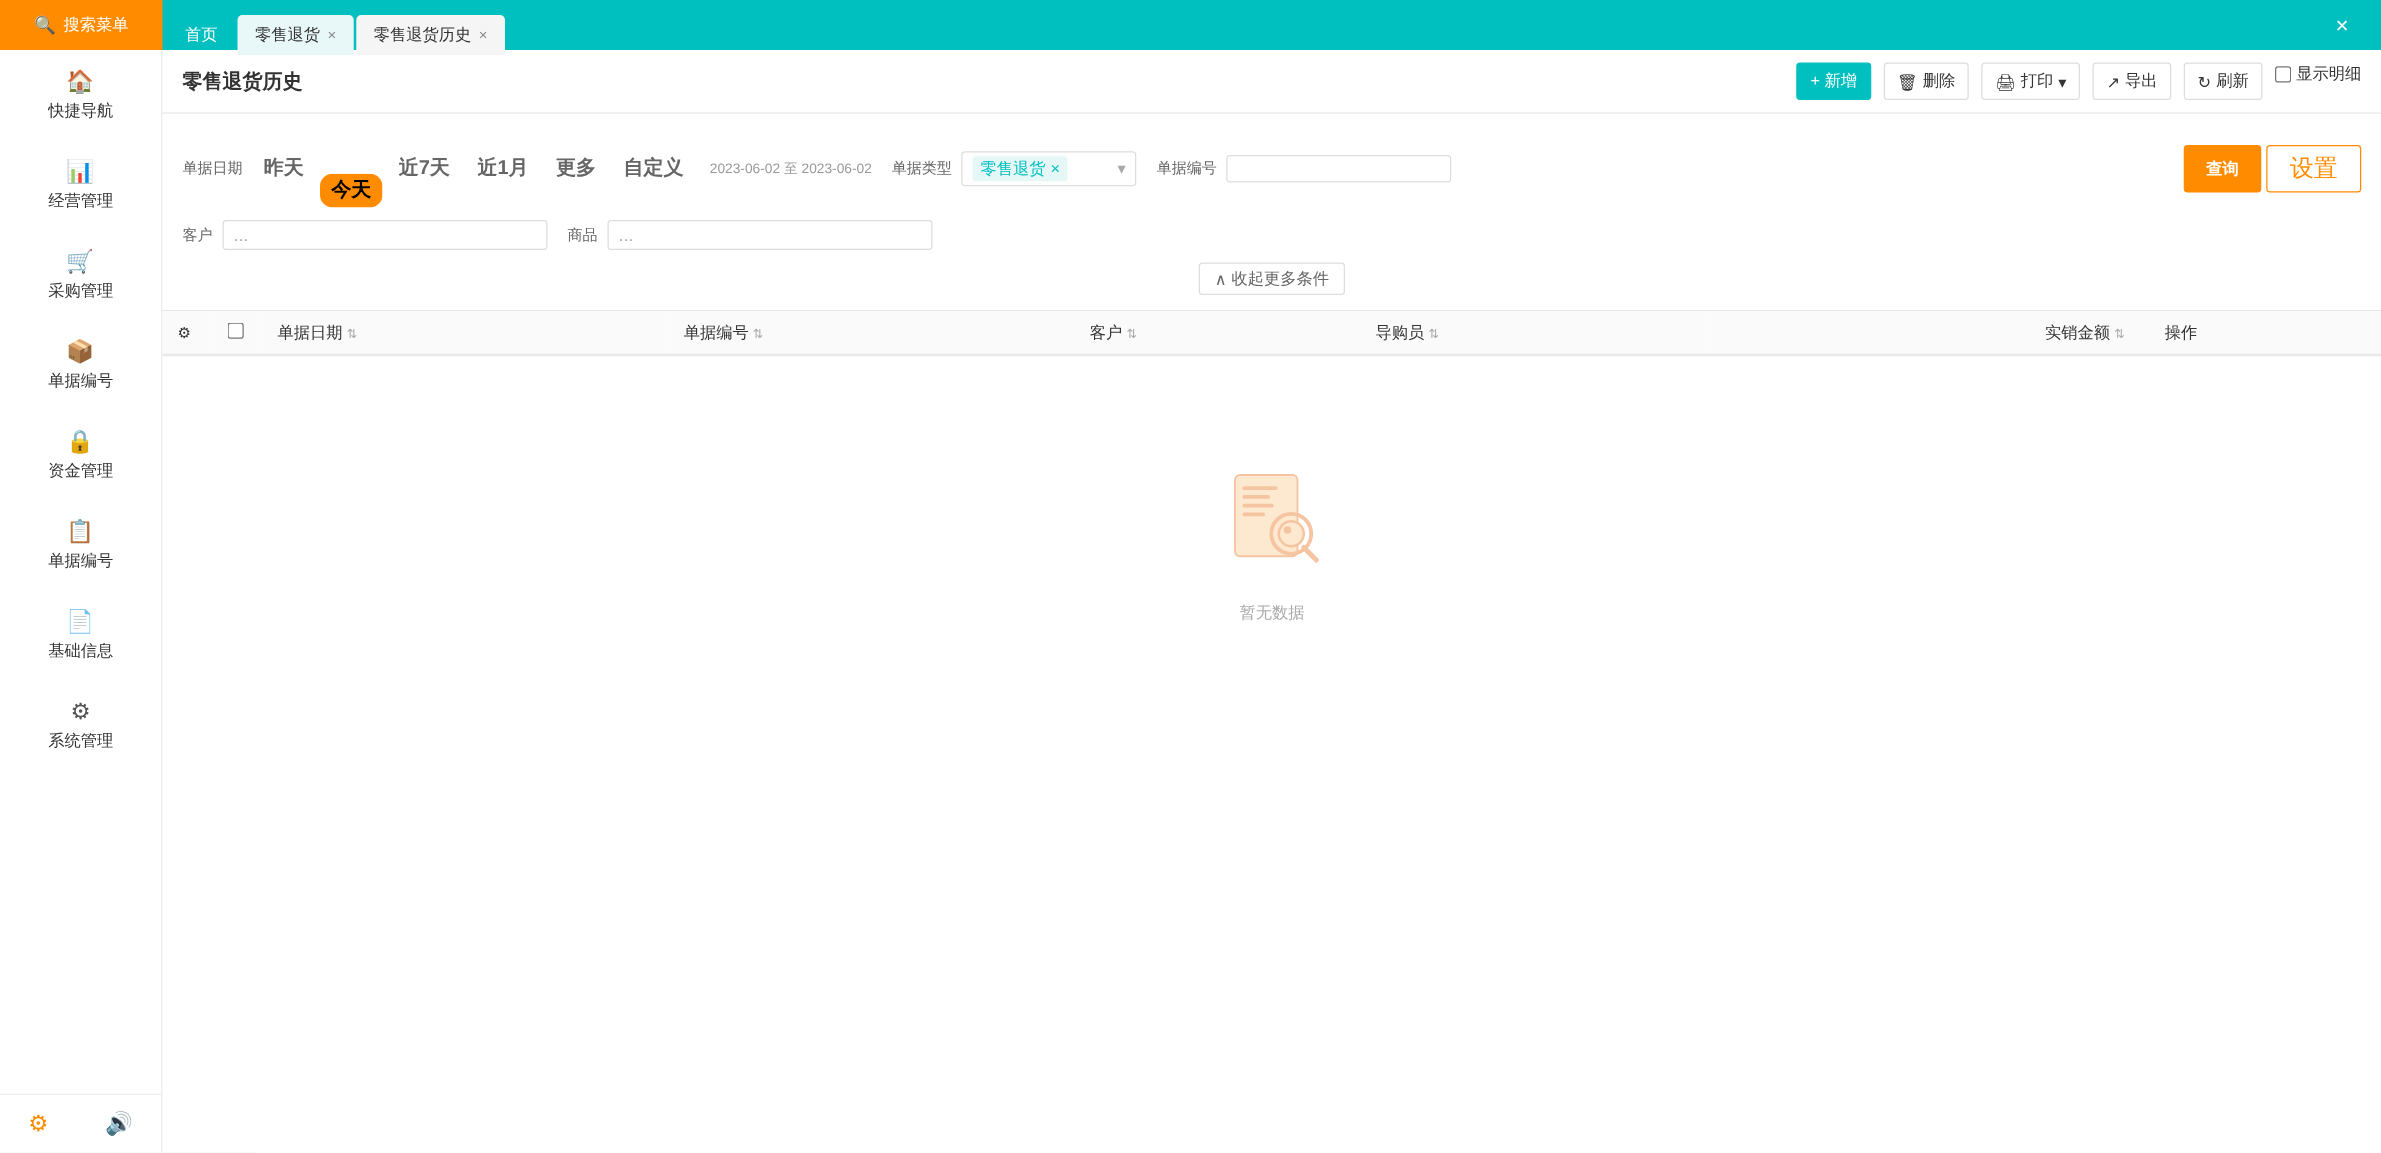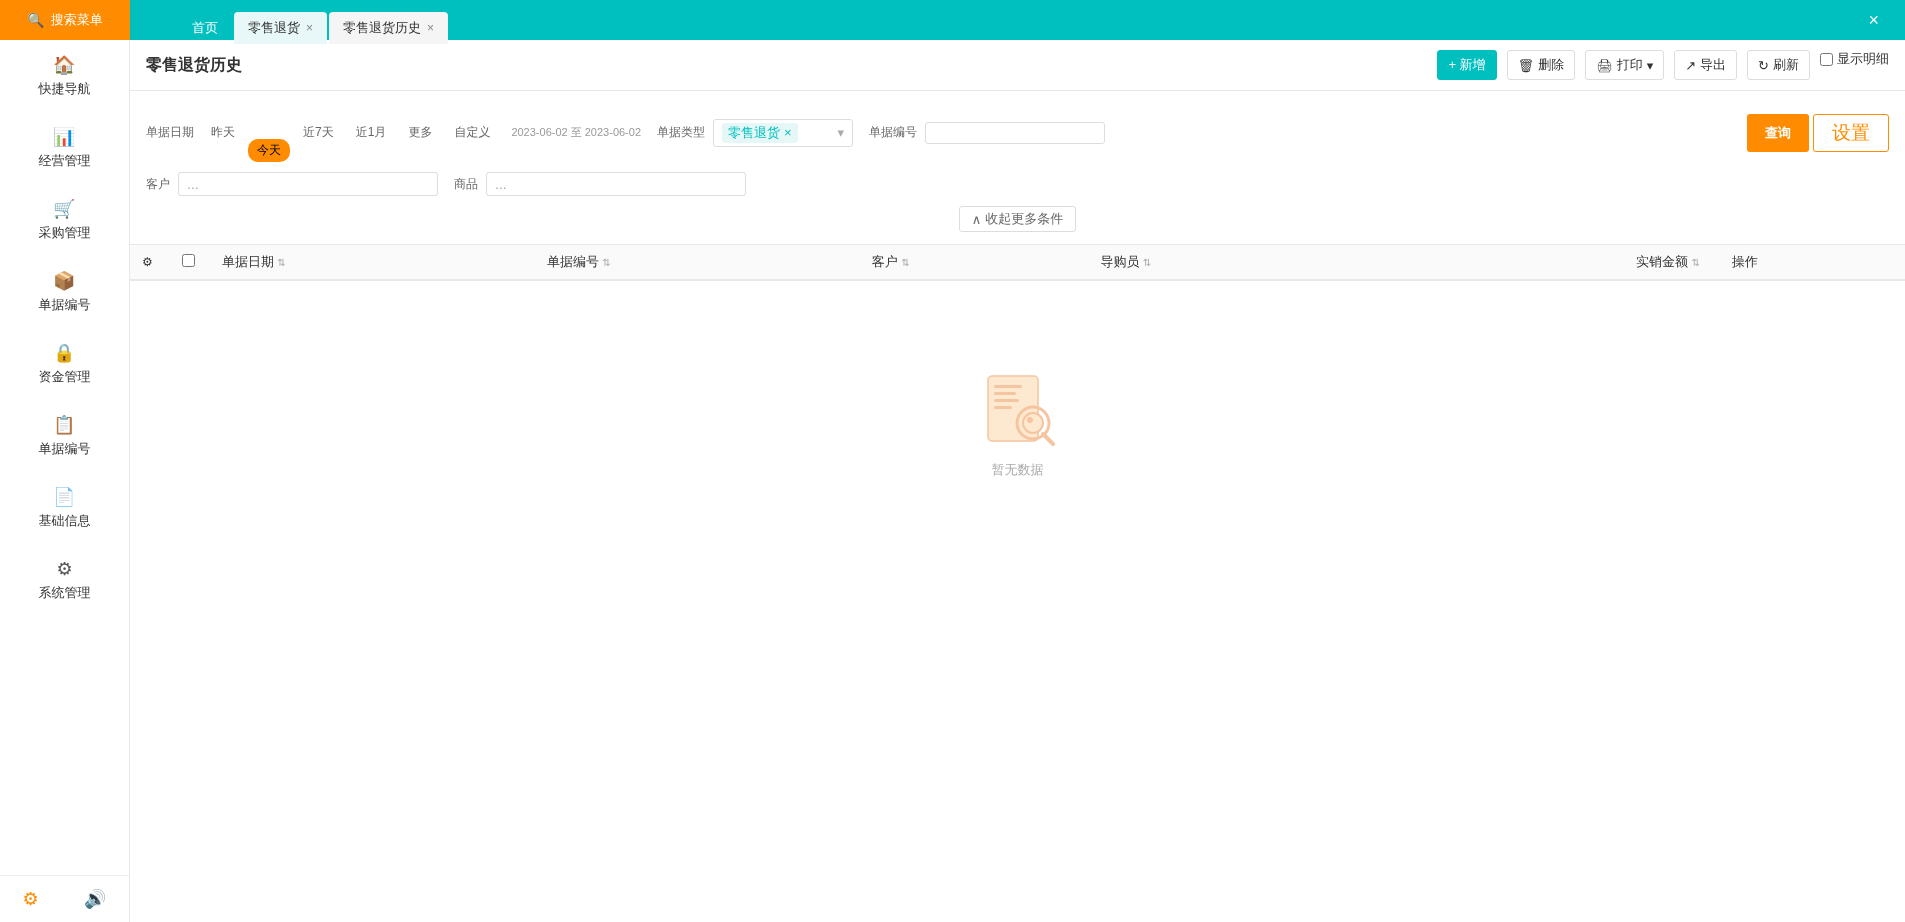--- a/index.html
+++ b/index.html
@@ -6,21 +6,21 @@
     body { display: flex; flex-direction: column; height: 922px; width: 1905px; overflow: hidden; background: #f5f5f5; }
 
     
     .top-bar {
       display: flex; align-items: center; background: #00bfbf; height: 40px; flex-shrink: 0;
     }
     .top-bar-left {
       background: #ff8c00; width: 130px; height: 40px; display: flex; align-items: center; justify-content: center; color: white; font-size: 13px; gap: 6px; flex-shrink: 0;
     }
     .top-bar-left .search-icon { font-size: 14px; }
-    .tabs-area { display: flex; align-items: flex-end; flex: 1; height: 40px; padding-left: 4px; margin-left: 44px; }
+    .tabs-area { display: flex; align-items: flex-end; flex: 1; height: 40px; padding-left: 4px; }
     .tab {
       display: flex; align-items: center; height: 32px; padding: 0 14px; background: #e8f7f7; border-radius: 4px 4px 0 0; margin-right: 2px; cursor: pointer; font-size: 13px; color: #333; gap: 6px; position: relative; top: 4px;
     }
     .tab.active { background: #f5f5f5; color: #333; }
     .tab .close-icon { color: #888; font-size: 12px; cursor: pointer; }
     .tab-home { background: transparent; color: white; }
     .top-bar-right { margin-left: auto; display: flex; align-items: center; padding-right: 16px; }
     .close-btn { color: white; font-size: 18px; cursor: pointer; padding: 0 10px; }
 
     
@@ -54,21 +54,21 @@
 
     
     .filter-area {
       background: white; padding: 12px 16px; border-bottom: 1px solid #e8e8e8; flex-shrink: 0;
     }
     .filter-row { display: flex; align-items: center; gap: 16px; margin-bottom: 10px; flex-wrap: wrap; }
     .filter-item { display: flex; align-items: center; gap: 8px; }
     .filter-label { color: #666; font-size: 12px; white-space: nowrap; }
     .date-filters { display: flex; align-items: center; gap: 4px; }
     .date-btn {
-      padding: 2px 8px; border-radius: 3px; cursor: pointer; font-size: 12px; color: #666; border: 1px solid transparent;
+      padding: 2px 8px; border-radius: 3px; cursor: pointer; font-size: 16px; color: #666; border: 1px solid transparent; font-weight: bold;
     }
     .date-btn.active { background: #ff8c00; color: #000000; border-radius: 10px; padding: 2px 8px; margin-top: 36px; }
     .date-range { font-size: 11px; color: #999; margin-left: 4px; }
     .select-input {
       display: flex; align-items: center; border: 1px solid #ddd; border-radius: 3px; padding: 3px 8px; min-width: 140px; cursor: pointer; background: white; gap: 4px; font-size: 12px;
     }
     .select-input .chevron { margin-left: auto; color: #aaa; }
     .tag-item { background: #e6f7f7; color: #00bfbf; border-radius: 3px; padding: 1px 6px; display: flex; align-items: center; gap: 4px; font-size: 12px; }
     .tag-item .tag-close { cursor: pointer; color: #00bfbf; }
     .text-input {
@@ -84,21 +84,21 @@
     .table-wrapper { flex: 1; overflow: auto; background: white; margin: 0; }
     .data-table { width: 100%; border-collapse: collapse; }
     .data-table th {
       background: #fafafa; padding: 8px 12px; text-align: left; font-weight: normal; color: #333; border-bottom: 1px solid #e8e8e8; font-size: 12px; white-space: nowrap;
     }
     .data-table th .sort-icon { color: #aaa; font-size: 10px; }
     .table-header-row th { border-bottom: 2px solid #e8e8e8; }
     .settings-col { width: 40px; text-align: center; }
     .checkbox-col { width: 40px; text-align: center; }
     .empty-state {
-      display: flex; flex-direction: column; align-items: center; justify-content: center; padding: 80px 0; color: #aaa; font-size: 13px; 
+      display: flex; flex-direction: column; align-items: center; justify-content: center; padding: 80px 0; color: #aaa; font-size: 13px; gap: 16px;
     }
 
     
     .pagination-bar {
       display: flex; align-items: center; justify-content: flex-end; padding: 10px 16px; background: white; border-top: 1px solid #e8e8e8; gap: 8px; font-size: 12px; color: #333; flex-shrink: 0;
     }
     .page-size-select {
       border: 1px solid #ddd; border-radius: 3px; padding: 2px 4px; font-size: 12px;
     }
     .page-nav-btn {

